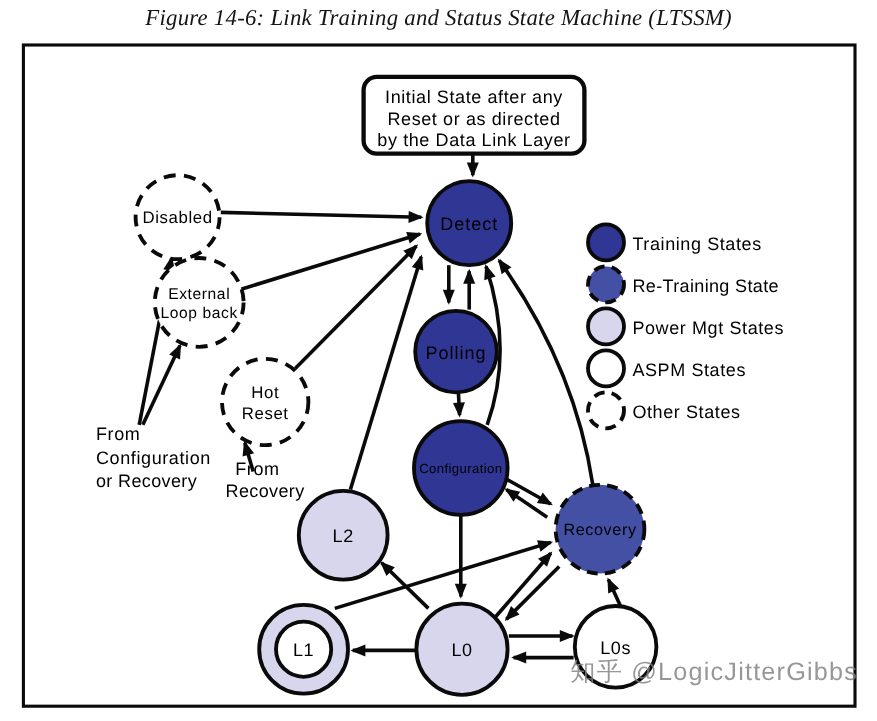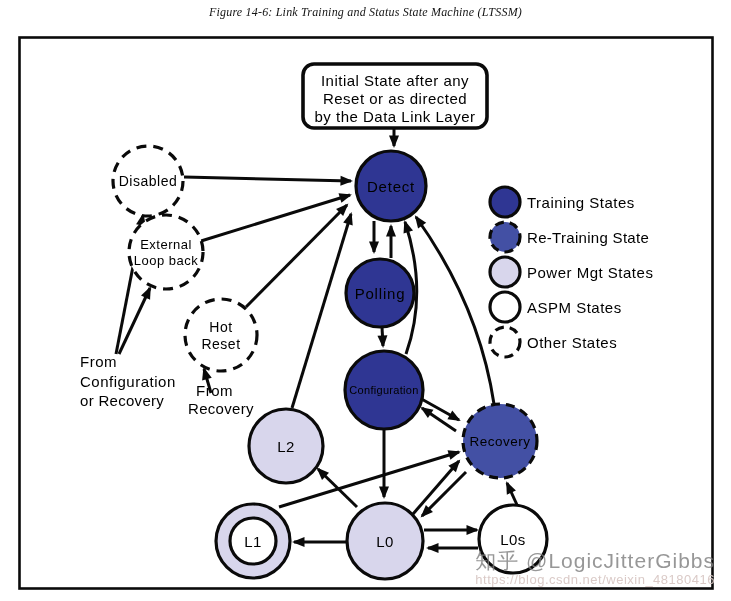--- a/index.html
+++ b/index.html
@@ -3,21 +3,21 @@
 <meta charset="utf-8">
 <style>
   html,body { margin:0; padding:0; background:#ffffff; }
   .page {
     position:relative; width:731px; height:601px; background:#ffffff;
     font-family:"Liberation Sans","DejaVu Sans",sans-serif; overflow:hidden;
   }
   .figure-title {
     position:absolute; top:5px; left:0; width:100%; text-align:center;
     font-family:"Liberation Serif","DejaVu Serif",serif; font-style:italic;
-    font-size:12px; color:#141414; letter-spacing:0.2px;
+    font-size:19px; color:#141414; letter-spacing:0.2px;
   }
   svg.diagram { position:absolute; left:0; top:0; }
   svg.diagram text {
     font-family:"Liberation Sans","DejaVu Sans",sans-serif;
     fill:#000000;
   }
   .arrow { stroke:#0a0a0a; stroke-width:3; fill:none; }
   .node-border { stroke:#0a0a0a; stroke-width:3.2; }
   .dashed { stroke-dasharray:10 7; }
   .dashed-fine { stroke-dasharray:9 6; }
@@ -159,16 +159,15 @@
       </g>
       <g>
         <circle class="node-border dashed-fine" cx="505" cy="342" r="15" stroke-width="3.5" fill="#ffffff"></circle>
         <text x="527" y="348" font-size="15" letter-spacing="0.5">Other States</text>
       </g>
     </g>
   </svg>
 
   <div class="watermark">
     <span class="wm1">知乎 @LogicJitterGibbs</span>
-    <span class="wm2">https://blog.csdn.net/weixin_48180416</span>
   </div>
 
 </div>
 
 </body></html>

